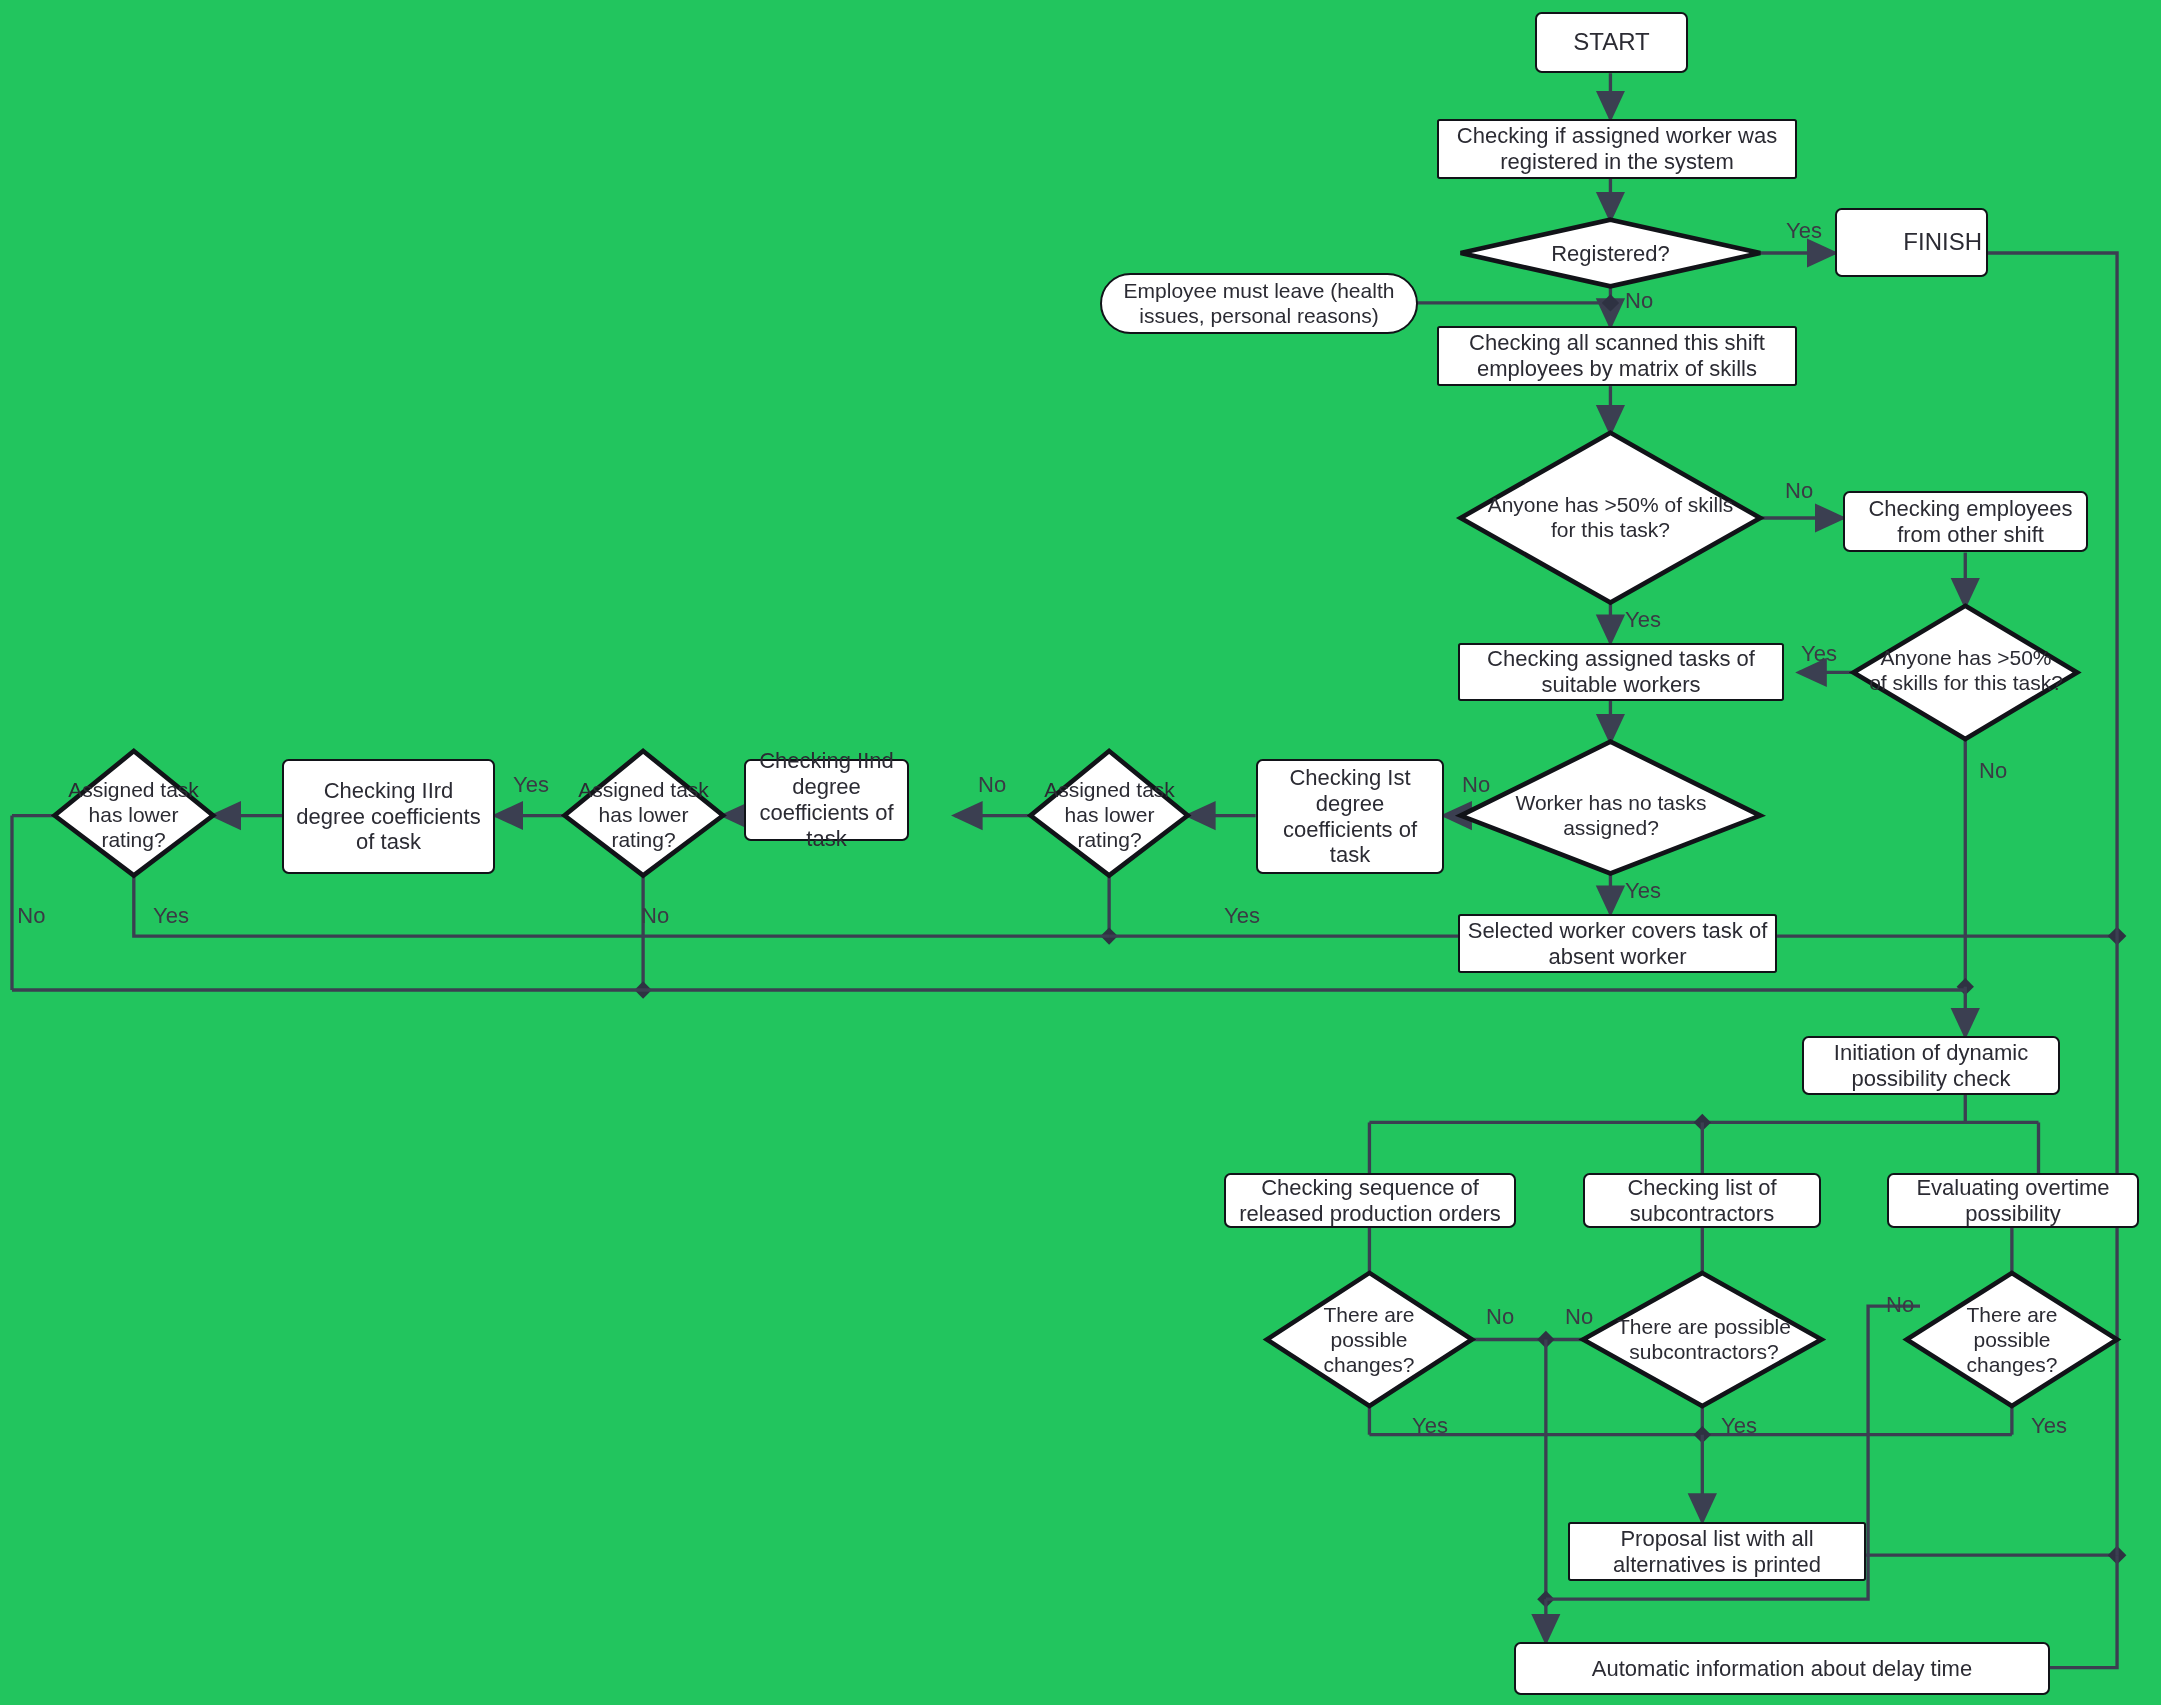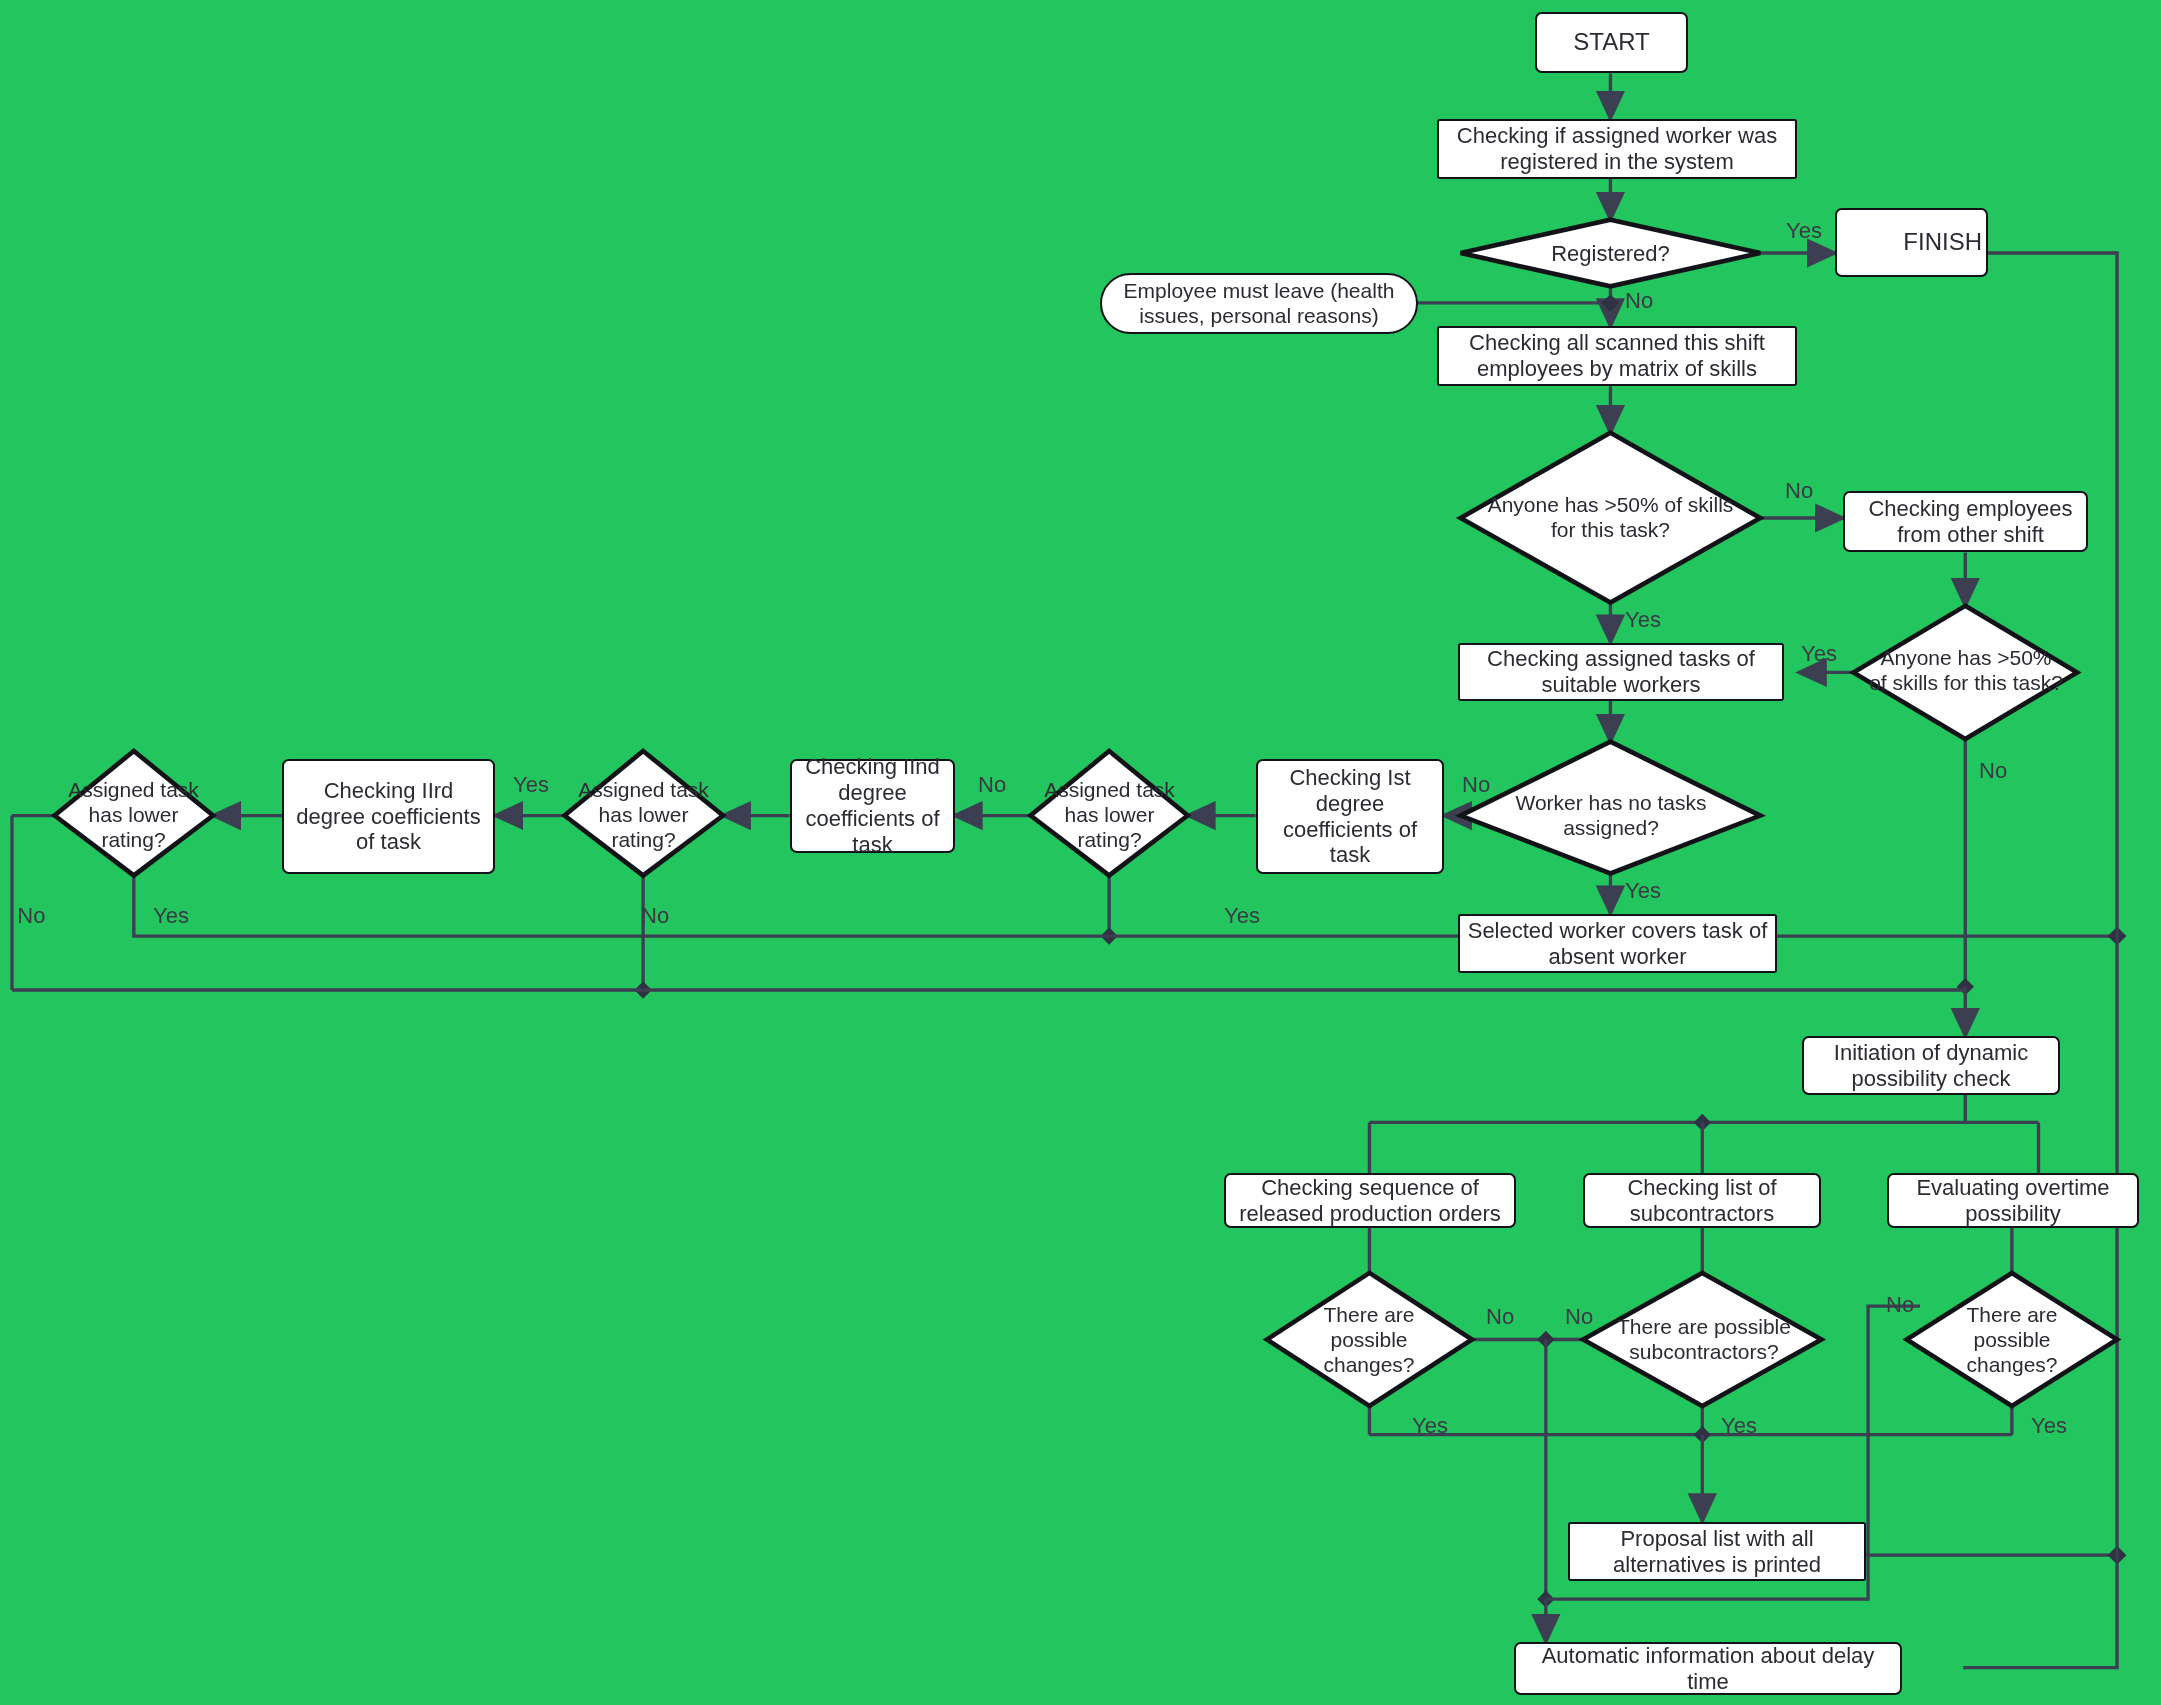--- a/index.html
+++ b/index.html
@@ -171,21 +171,21 @@
   </div>
 
   <div class="node proc sq" style="left:1458px;top:643px;width:326px;height:58px;font-size:22px;">
     <span class="lbl">Checking assigned tasks of suitable workers</span>
   </div>
 
   <div class="node proc" style="left:1256px;top:759px;width:188px;height:115px;font-size:22px;">
     <span class="lbl">Checking Ist degree coefficients of task</span>
   </div>
 
-  <div class="node proc" style="left:790px;top:759px;width:165px;height:94px;font-size:22px;">
+  <div class="node proc" style="left:744px;top:759px;width:165px;height:82px;font-size:22px;">
     <span class="lbl">Checking IInd degree coefficients of task</span>
   </div>
 
   <div class="node proc" style="left:282px;top:759px;width:213px;height:115px;font-size:22px;">
     <span class="lbl">Checking IIrd degree coefficients of task</span>
   </div>
 
   <div class="node proc" style="left:1802px;top:1036px;width:258px;height:59px;font-size:22px;">
     <span class="lbl">Initiation of dynamic possibility check</span>
   </div>
@@ -203,21 +203,21 @@
   </div>
 
   <div class="node proc" style="left:1887px;top:1173px;width:252px;height:55px;font-size:22px;">
     <span class="lbl">Evaluating overtime possibility</span>
   </div>
 
   <div class="node proc sq" style="left:1568px;top:1522px;width:298px;height:59px;font-size:22px;">
     <span class="lbl">Proposal list with all alternatives is printed</span>
   </div>
 
-  <div class="node proc" style="left:1514px;top:1642px;width:388px;height:53px;font-size:22px;">
+  <div class="node proc" style="left:1514px;top:1642px;width:536px;height:53px;font-size:22px;">
     <span class="lbl">Automatic information about delay time</span>
   </div>
 
   <div class="node dia" style="left:1494px;top:230px;width:233px;height:47px;font-size:22px;">
     <span class="lbl">Registered?</span>
   </div>
 
   <div class="node dia" style="left:1474px;top:486px;width:273px;height:64px;font-size:21px;">
     <span class="lbl">Anyone has &gt;50% of skills for this task?</span>
   </div>

